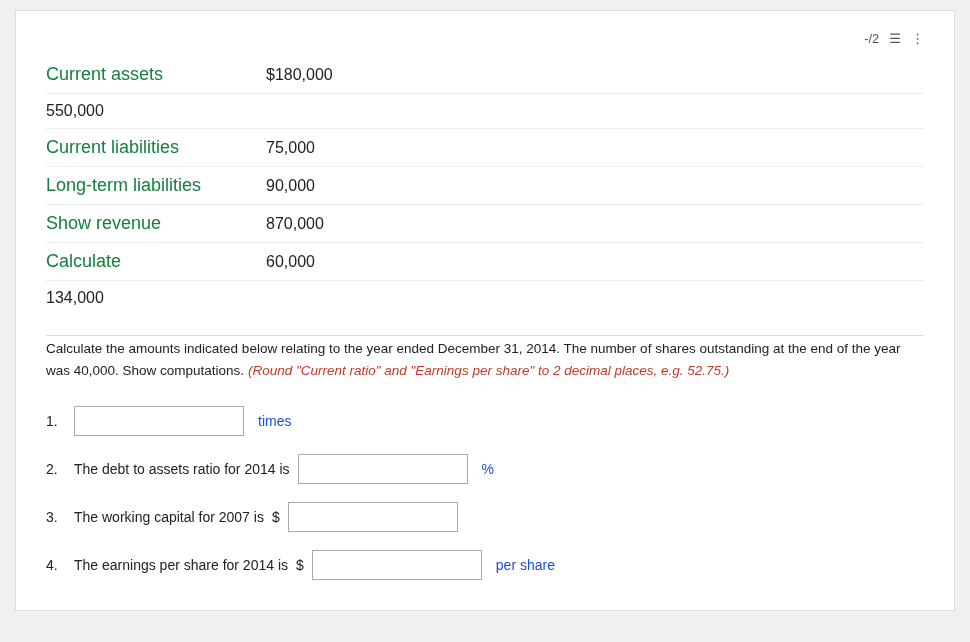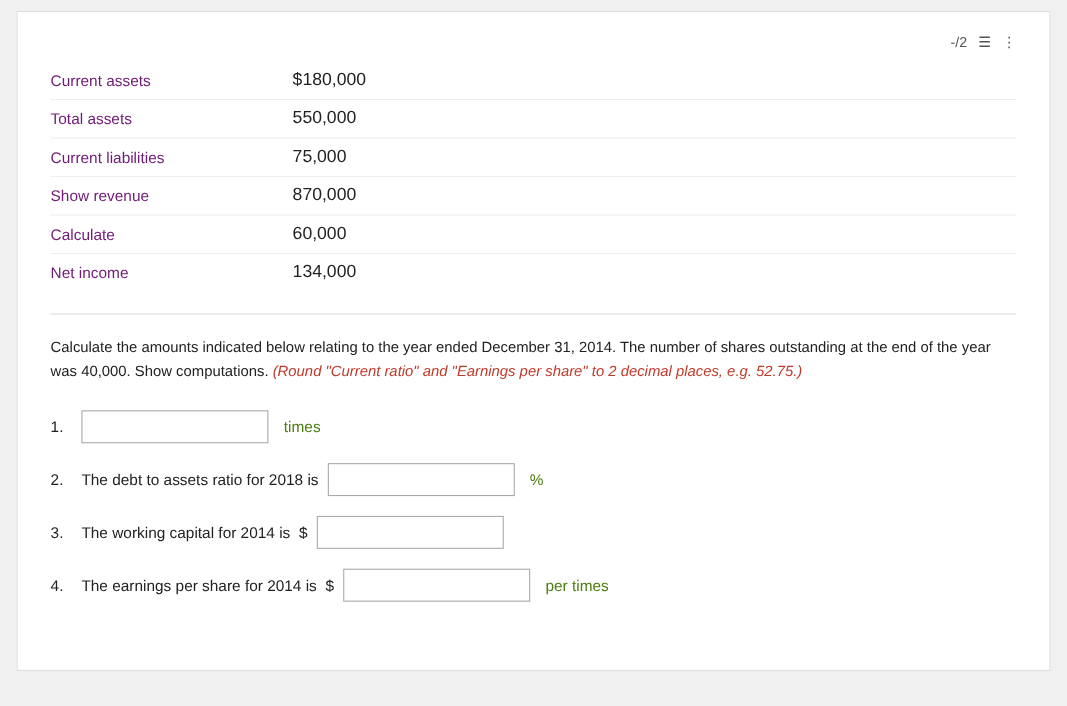--- a/index.html
+++ b/index.html
@@ -46,37 +46,37 @@
       padding: 8px 0;
       border-bottom: 1px solid #eee;
     }
 
     .data-row:last-child {
       border-bottom: none;
     }
 
     .data-label {
       width: 220px;
-      font-size: 14px;
-      color: #701a75;
+      font-size: 18px;
+      color: #15803d;
     }
 
     .data-value {
       font-size: 16px;
       color: #222;
       width: 120px;
     }
 
     .instructions {
       font-size: 13.5px;
       color: #222;
       line-height: 1.6;
       margin: 20px 0 25px 0;
       border-top: 1px solid #ddd;
-      padding-top: 19px;
+      padding-top: 2px;
     }
 
     .instructions .italic-red {
       color: #c0392b;
       font-style: italic;
       font-weight: 500;
     }
 
     .questions-section {
       display: flex;
@@ -113,21 +113,21 @@
       width: 170px;
       height: 30px;
       border: 1px solid #aaa;
       background: #fff;
       padding: 0 6px;
       font-size: 14px;
     }
 
     .unit-label {
       font-size: 14px;
-      color: #4d7c0f;
+      color: #1d4ed8;
       margin-left: 6px;
     }
   </style>
 </head>
 <body>
 
 <div class="page-container">
 
   <div class="header-bar">
     <span>-/2</span>
@@ -135,67 +135,69 @@
     <span style="cursor:pointer;">⋮</span>
   </div>
 
   <div class="data-table">
 
   <div class="data-row">
         <span class="data-label">Current assets</span>
         <span class="data-value">$180,000</span>
       </div>
       <div class="data-row">
-        <span class="data-label">Total assets</span>
         <span class="data-value">550,000</span>
       </div>
       <div class="data-row">
         <span class="data-label">Current liabilities</span>
         <span class="data-value">75,000</span>
       </div>
       <div class="data-row">
+        <span class="data-label">Long-term liabilities</span>
+        <span class="data-value">90,000</span>
+      </div>
+      <div class="data-row">
         <span class="data-label">Show revenue</span>
         <span class="data-value">870,000</span>
       </div>
       <div class="data-row">
         <span class="data-label">Calculate</span>
         <span class="data-value">60,000</span>
       </div>
       <div class="data-row">
-        <span class="data-label">Net income</span>
         <span class="data-value">134,000</span>
       </div>
     </div>
 
   <div class="instructions">
     <span>Calculate the amounts indicated below relating to the year ended December 31, 2014. The number of shares outstanding at the end of the year was 40,000. Show computations.</span>
     <span class="italic-red">(Round "Current ratio" and "Earnings per share" to 2 decimal places, e.g. 52.75.)</span>
   </div>
 
   <div class="questions-section">
 
   <div class="question-row">
         <span class="question-number">1.</span>
         <input type="text" class="answer-input" style="">
         <span class="unit-label">times</span>
       </div>
       <div class="question-row">
         <span class="question-number">2.</span>
-        <span class="question-text">The debt to assets ratio for 2018 is</span>
+        <span class="question-text">The debt to assets ratio for 2014 is</span>
         <input type="text" class="answer-input" style="">
         <span class="unit-label">%</span>
       </div>
       <div class="question-row">
         <span class="question-number">3.</span>
-        <span class="question-text">The working capital for 2014 is</span>
+        <span class="question-text">The working capital for 2007 is</span>
         <span class="dollar-sign">$</span>
         <input type="text" class="answer-input" style="">
       </div>
       <div class="question-row">
         <span class="question-number">4.</span>
         <span class="question-text">The earnings per share for 2014 is</span>
         <span class="dollar-sign">$</span>
         <input type="text" class="answer-input" style="">
-        <span class="unit-label">per times</span>
+        <span class="unit-label">per share</span>
       </div>
     </div>
 
 </div>
 
 </body></html>

